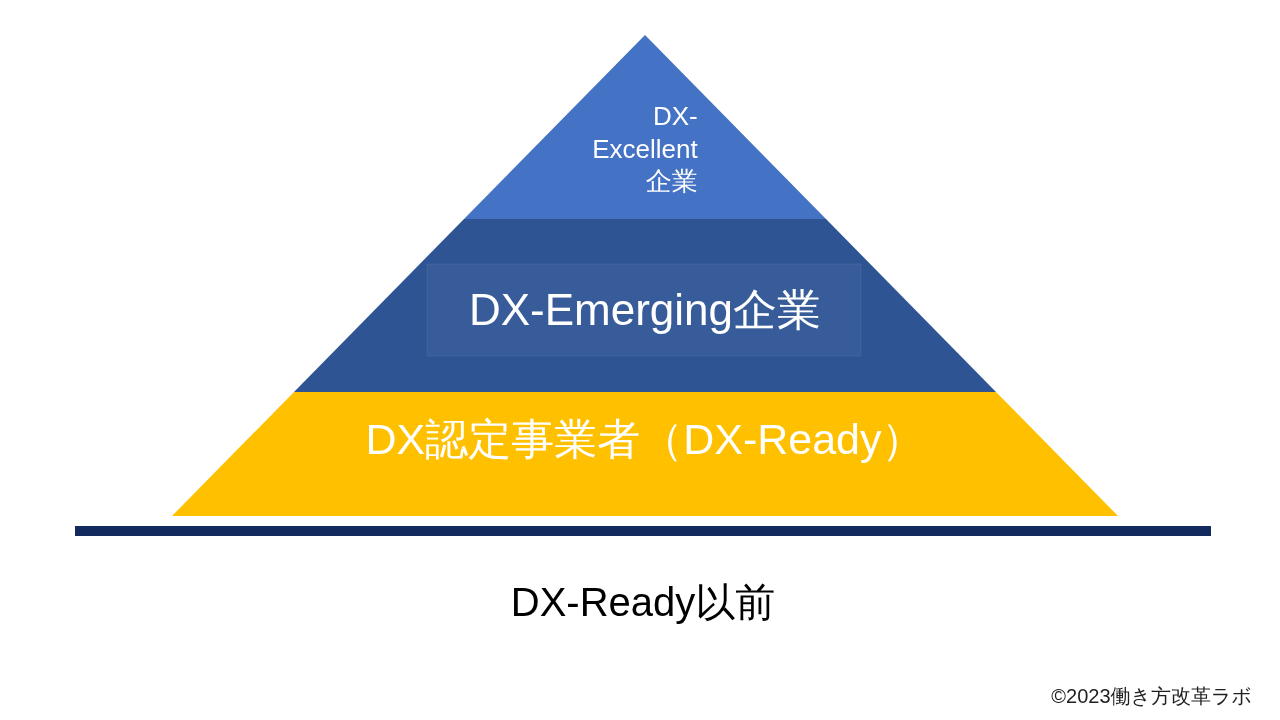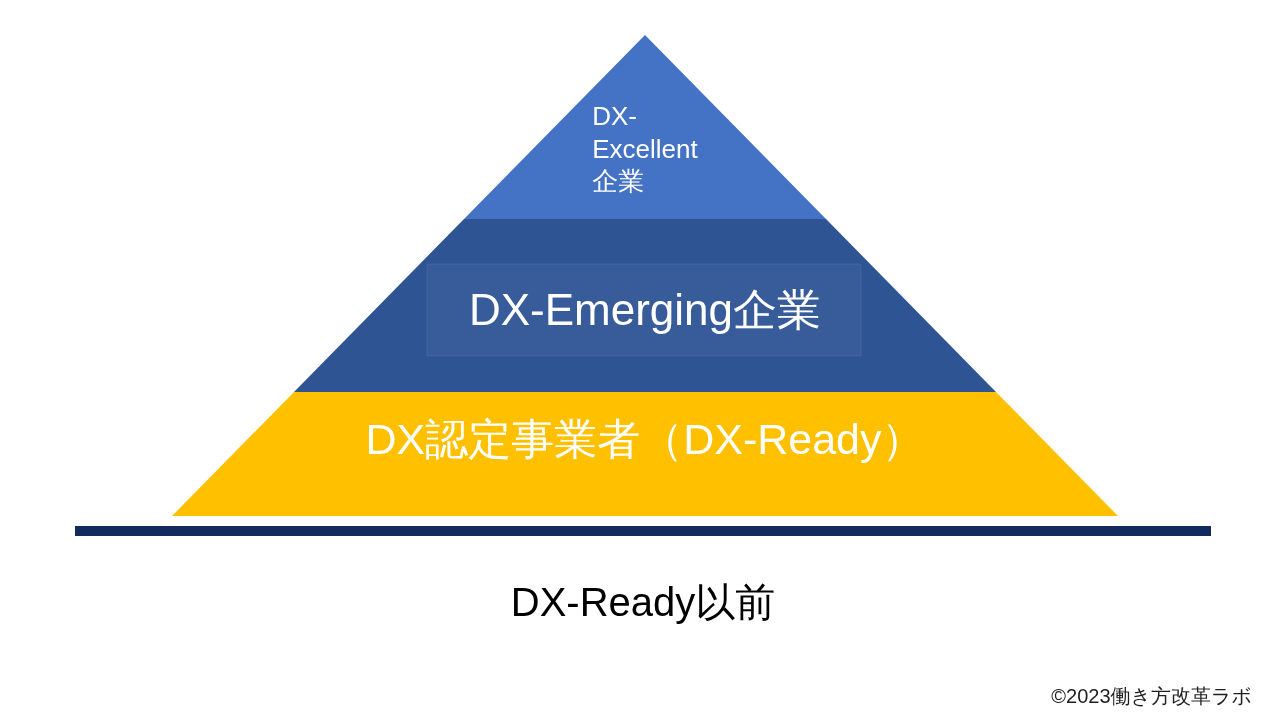--- a/index.html
+++ b/index.html
@@ -17,21 +17,21 @@
     position: absolute;
     left: 0; top: 0;
     width: 1280px; height: 720px;
     display: block;
   }
   .tier-label {
     position: absolute;
     left: 645px;
     transform: translateX(-50%);
     color: #ffffff;
-    text-align: left;
+    text-align: right;
     white-space: pre-line;
     line-height: 1;
   }
   .tier-label--top {
     top: 100px;
     font-size: 26px;
     line-height: 1.25;
   }
   .tier-label--middle {
     top: 288px;

